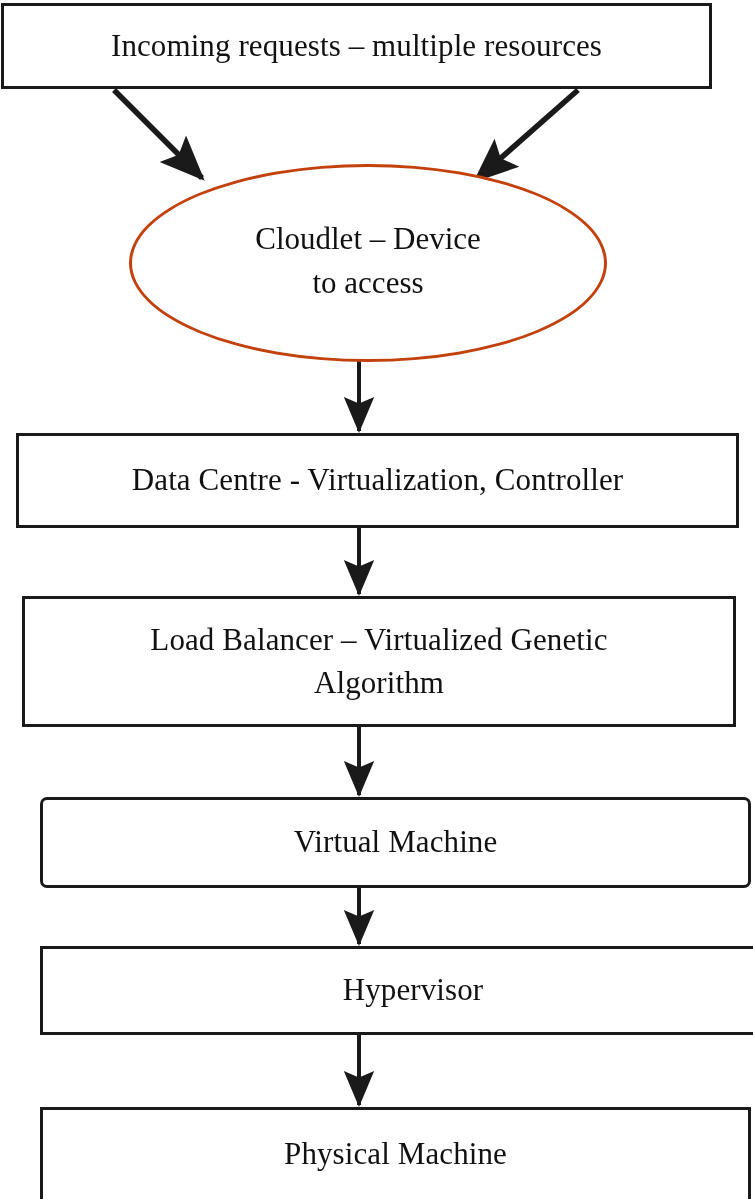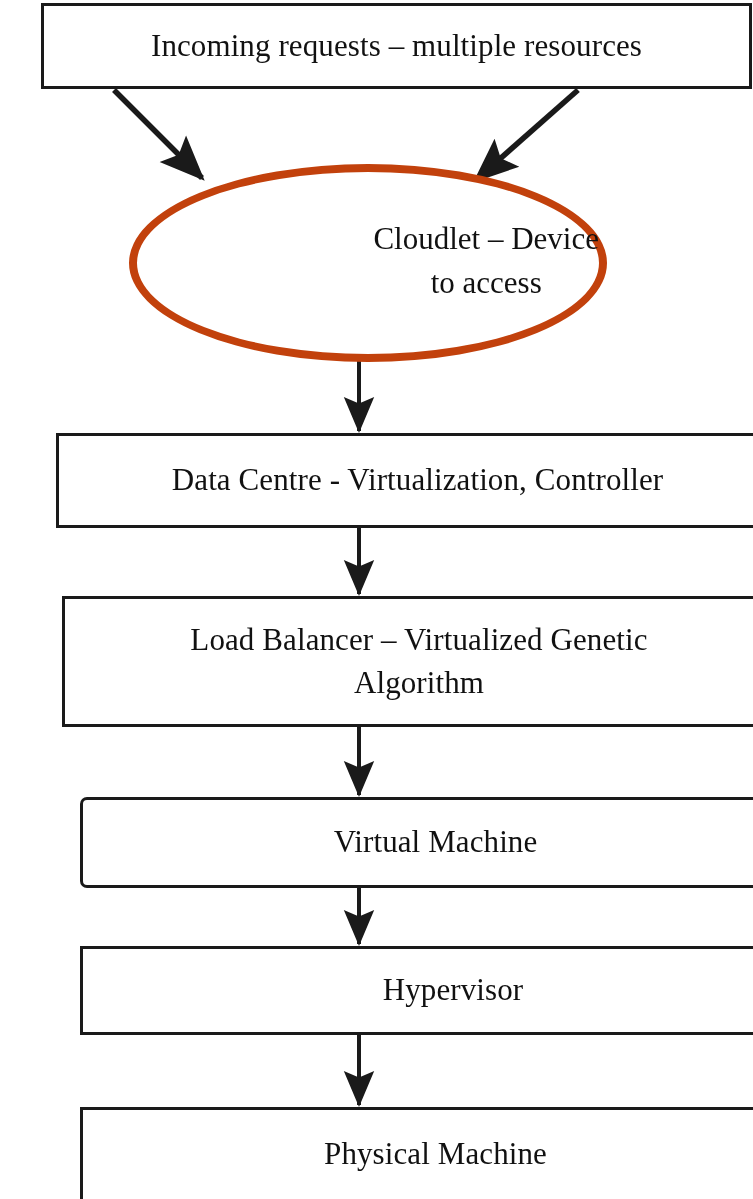--- a/index.html
+++ b/index.html
@@ -17,40 +17,39 @@
   }
   .node-box {
     position: absolute;
     box-sizing: border-box;
     border: 3px solid #1a1a1a;
     background: #ffffff;
     display: flex;
     align-items: center;
     justify-content: center;
     text-align: center;
-    margin-left: 40px;
   }
   .node-label {
     font-family: "Liberation Serif", "DejaVu Serif", serif;
     font-size: 31px;
     line-height: 1.38;
     color: #111111;
     letter-spacing: 0.1px;
     padding: 0 10px;
     white-space: pre-line;
   }
   .ellipse-node {
     position: absolute;
     box-sizing: border-box;
-    border: 8px solid #c2410c;
+    border: 3px solid #c2410c;
     border-radius: 50%;
     background: #ffffff;
     display: flex;
     align-items: center;
-    justify-content: flex-end;
+    justify-content: center;
     text-align: center;
   }
   .ellipse-label {
     font-family: "Liberation Serif", "DejaVu Serif", serif;
     font-size: 31px;
     line-height: 1.42;
     color: #111111;
     white-space: pre-line;
     padding-bottom: 4px;
   }

